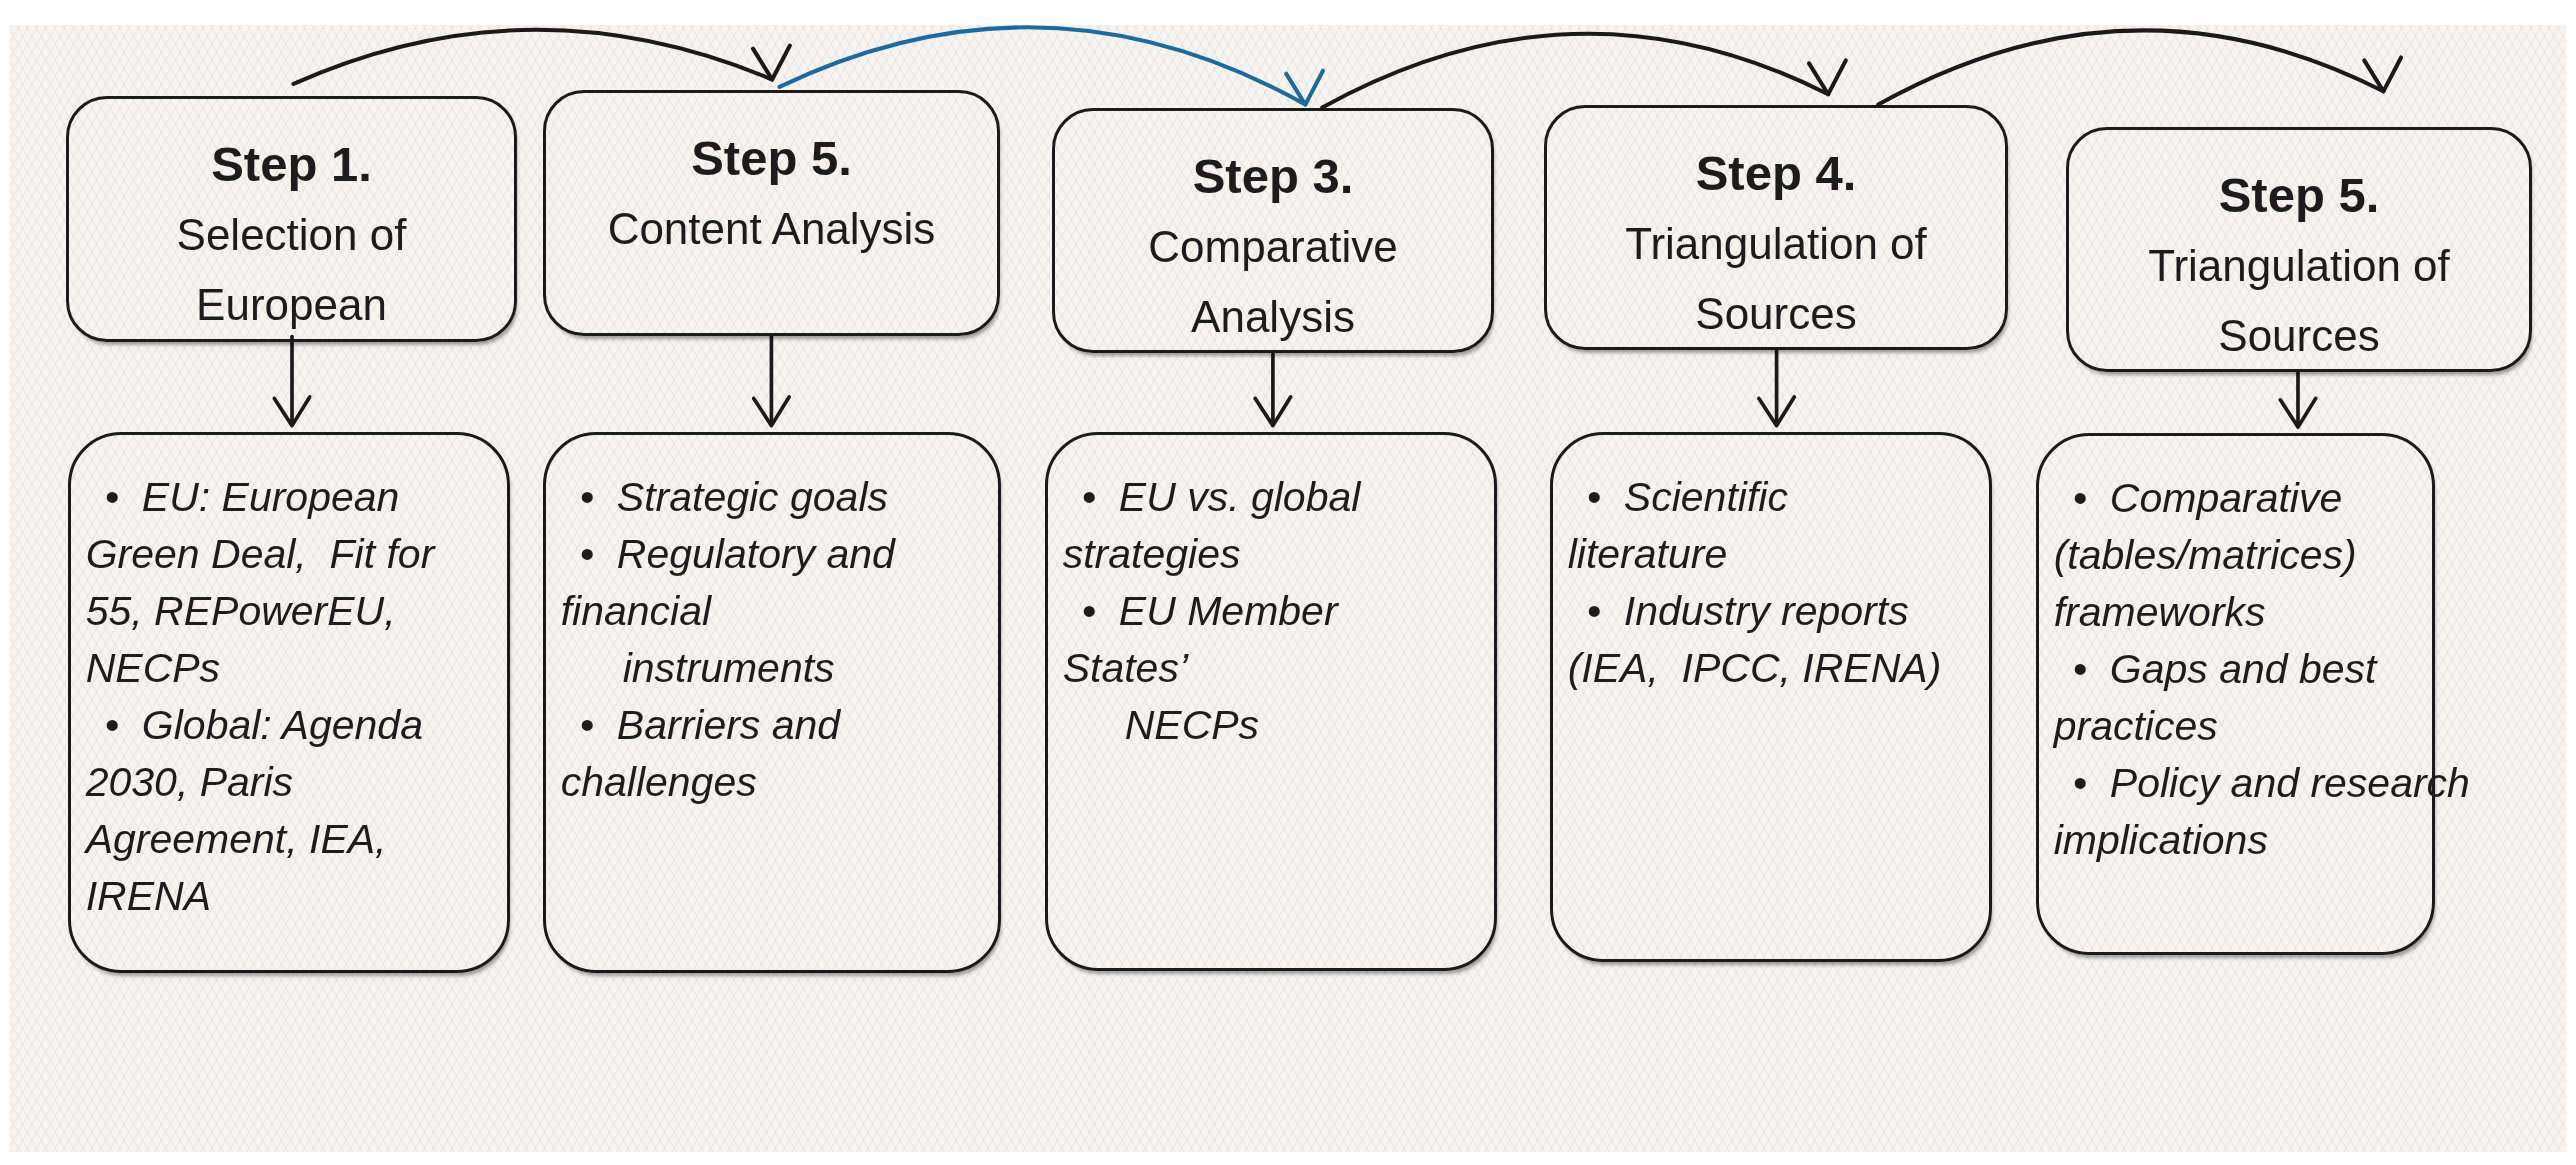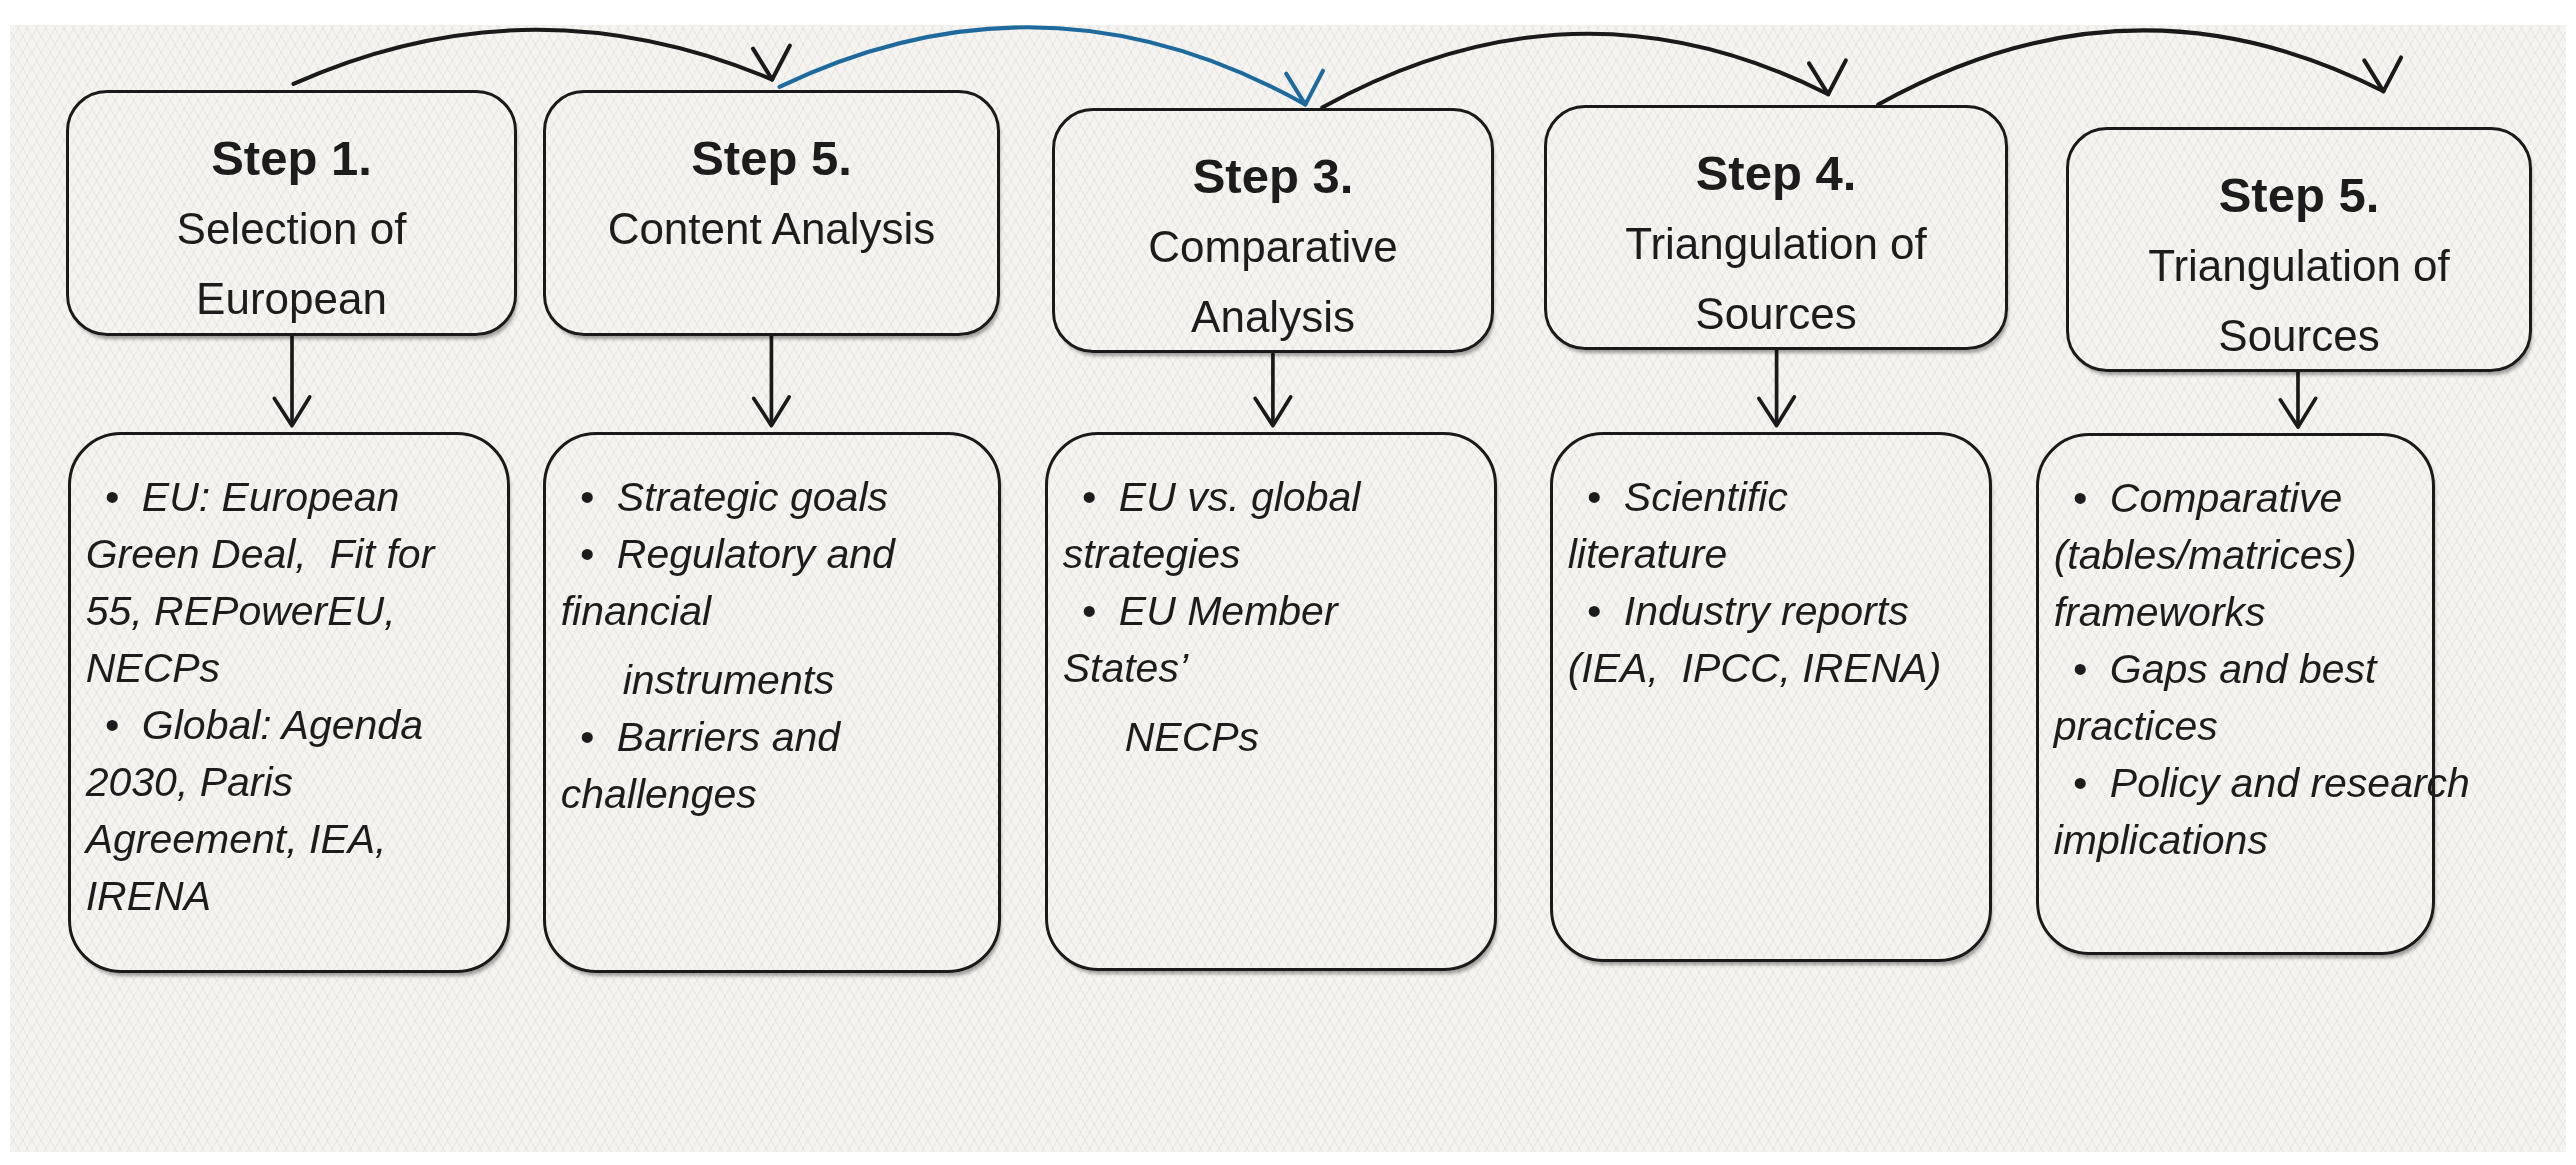--- a/index.html
+++ b/index.html
@@ -36,21 +36,21 @@
     border:3.7px solid #1a1a1a;
     border-radius:53px;
     box-sizing:border-box;
     padding:34px 16px 0 14.7px;
     background:transparent;
     box-shadow:2.2px 5.2px 3.7px -2.9px rgba(0,0,0,0.35);
     font-style:italic;
   }
   .ln{font-size:41px;line-height:57px;white-space:pre;}
   .ln.b{padding-left:19px;}
-  .ln.i{padding-left:62px;margin-top:12px;}
+  .ln.i{padding-left:62px;}
   #connectors{position:absolute;left:0;top:0;pointer-events:none;}
   .stroke-line{fill:none;stroke-width:5;stroke-linecap:round;stroke-linejoin:round;}
   .stroke-arc{fill:none;stroke-width:5.5;stroke-linecap:round;stroke-linejoin:round;}
 </style>
 </head>
 <body>
 
 <div id="page">
   <div id="canvas"></div>
 
@@ -77,21 +77,21 @@
     <path class="stroke-line" d="M 1728 481 L 1728 574" stroke="#1a1a1a"></path>
     <path class="stroke-line" d="M 1704 541 L 1728 578 L 1752 539" stroke="#1a1a1a"></path>
 
     <path class="stroke-line" d="M 2412 476 L 2412 574" stroke="#1a1a1a"></path>
     <path class="stroke-line" d="M 2388 541 L 2412 578 L 2436 539" stroke="#1a1a1a"></path>
 
     <path class="stroke-line" d="M 3120 506 L 3120 576" stroke="#1a1a1a"></path>
     <path class="stroke-line" d="M 3096 543 L 3120 580 L 3144 541" stroke="#1a1a1a"></path>
   </svg>
 
-  <div class="hbox" style="left:66px;top:90px;width:451px;height:246px">
+  <div class="hbox" style="left:66px;top:96px;width:451px;height:246px">
     <div class="htitle">Step 1.</div>
     <div class="hsub">Selection of</div>
     <div class="hsub">European</div>
   </div>
   <div class="dbox" style="left:68px;top:432px;width:442px;height:541px">
     <div class="ln b">•  EU: European</div>
     <div class="ln">Green Deal,  Fit for</div>
     <div class="ln">55, REPowerEU,</div>
     <div class="ln">NECPs</div>
     <div class="ln b">•  Global: Agenda</div>

